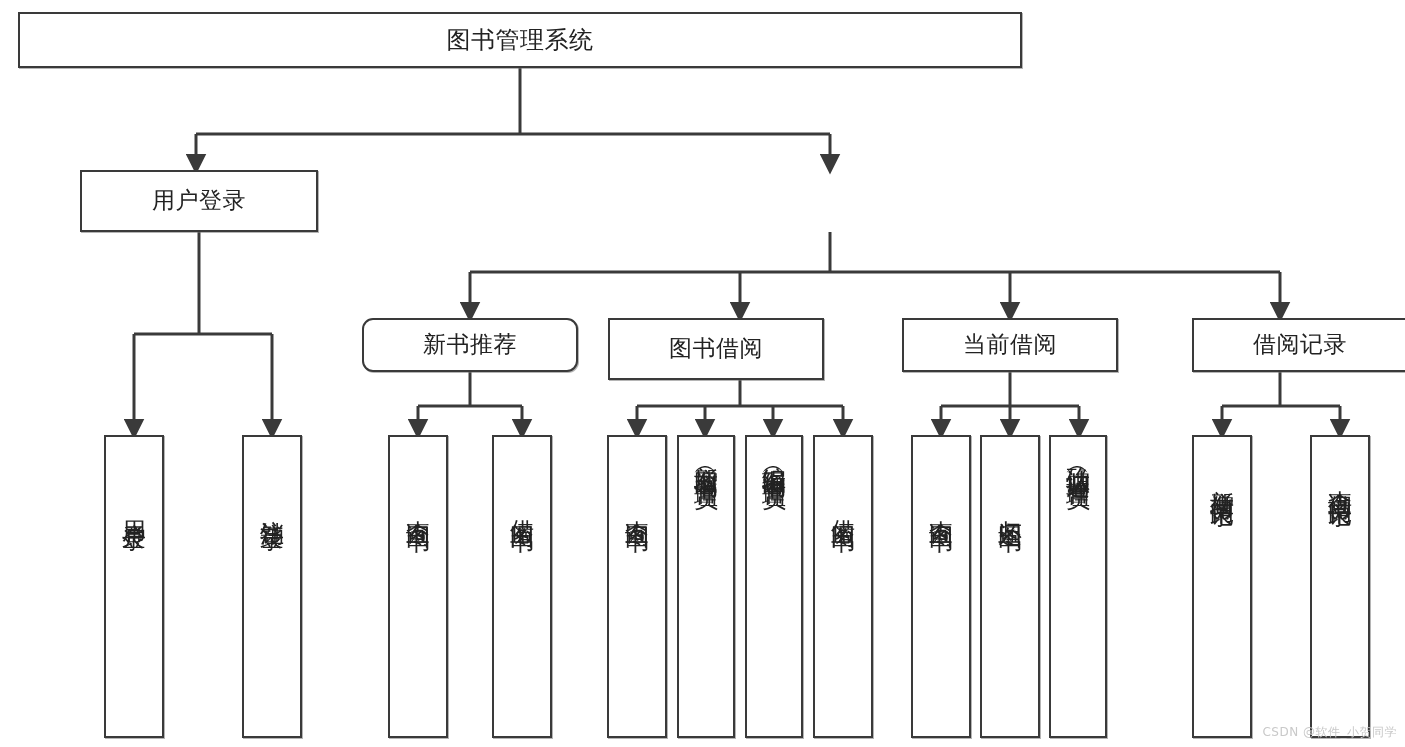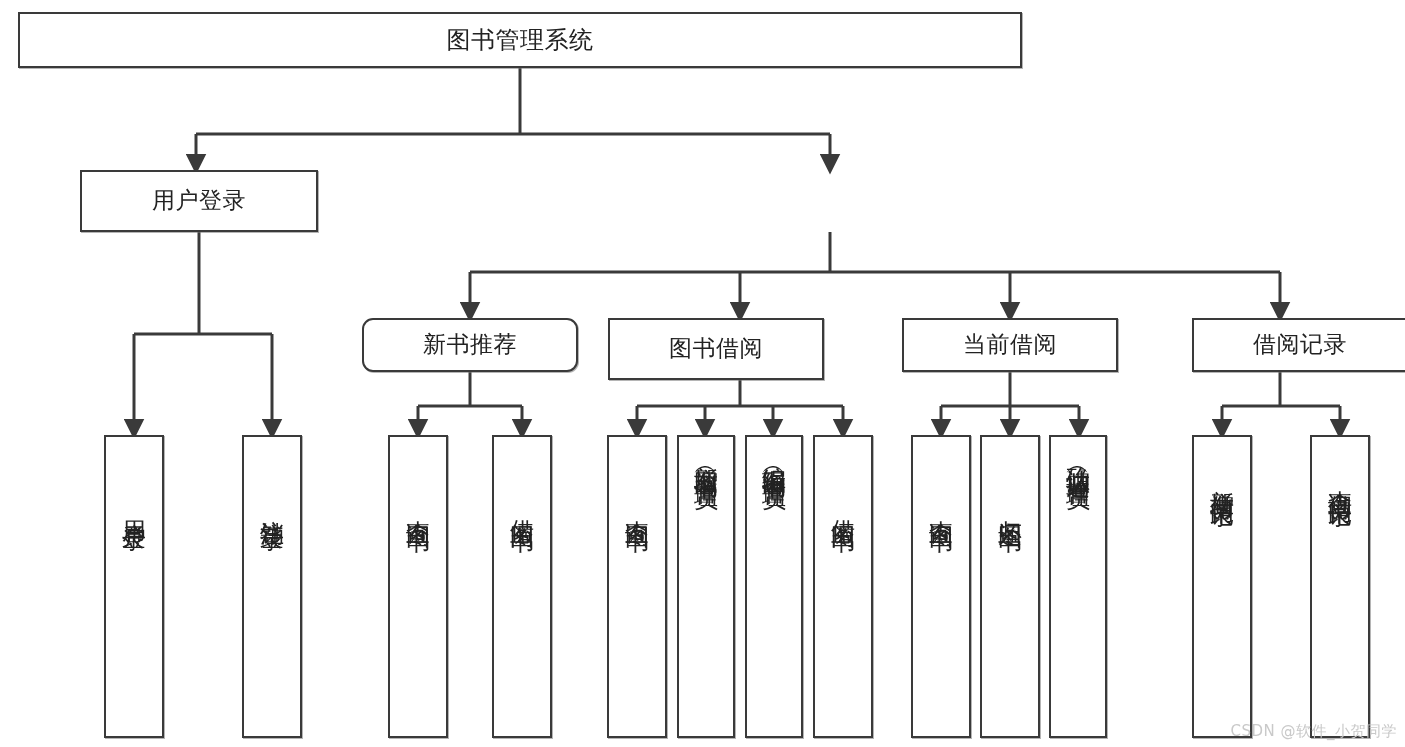--- a/index.html
+++ b/index.html
@@ -55,21 +55,21 @@
     writing-mode:vertical-rl;
     text-orientation:upright;
     font-size:24px;
     line-height:1.0;
     letter-spacing:3px;
     white-space:nowrap;
   }
   .watermark{
     position:absolute;
     right:8px;bottom:6px;
-    font-size:15px;
+    font-size:12px;
     color:#c9c9c9;
     letter-spacing:.5px;
     z-index:3;
     user-select:none;
   }
 </style>
 </head>
 <body>
 
 <div id="diagram">

